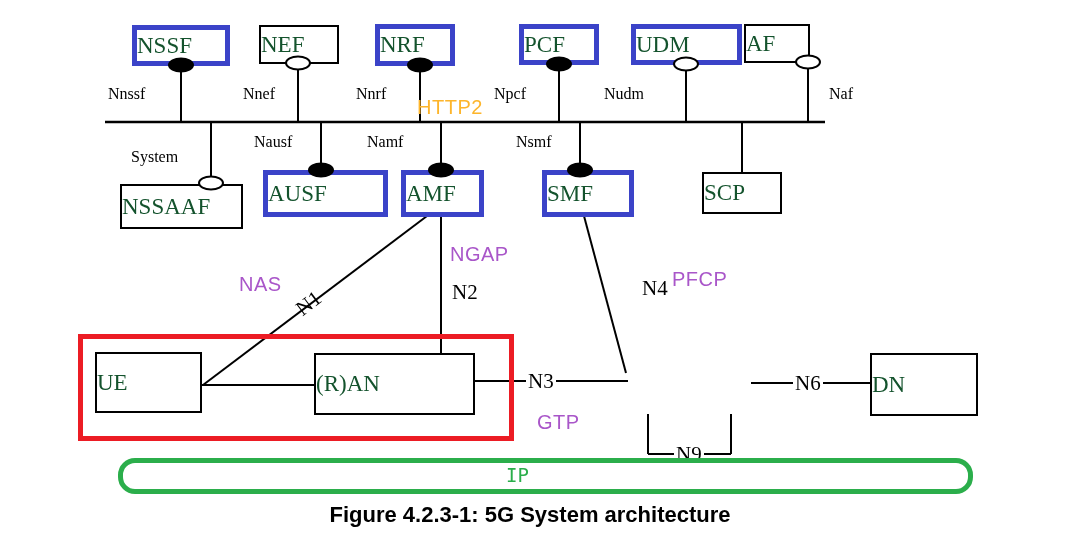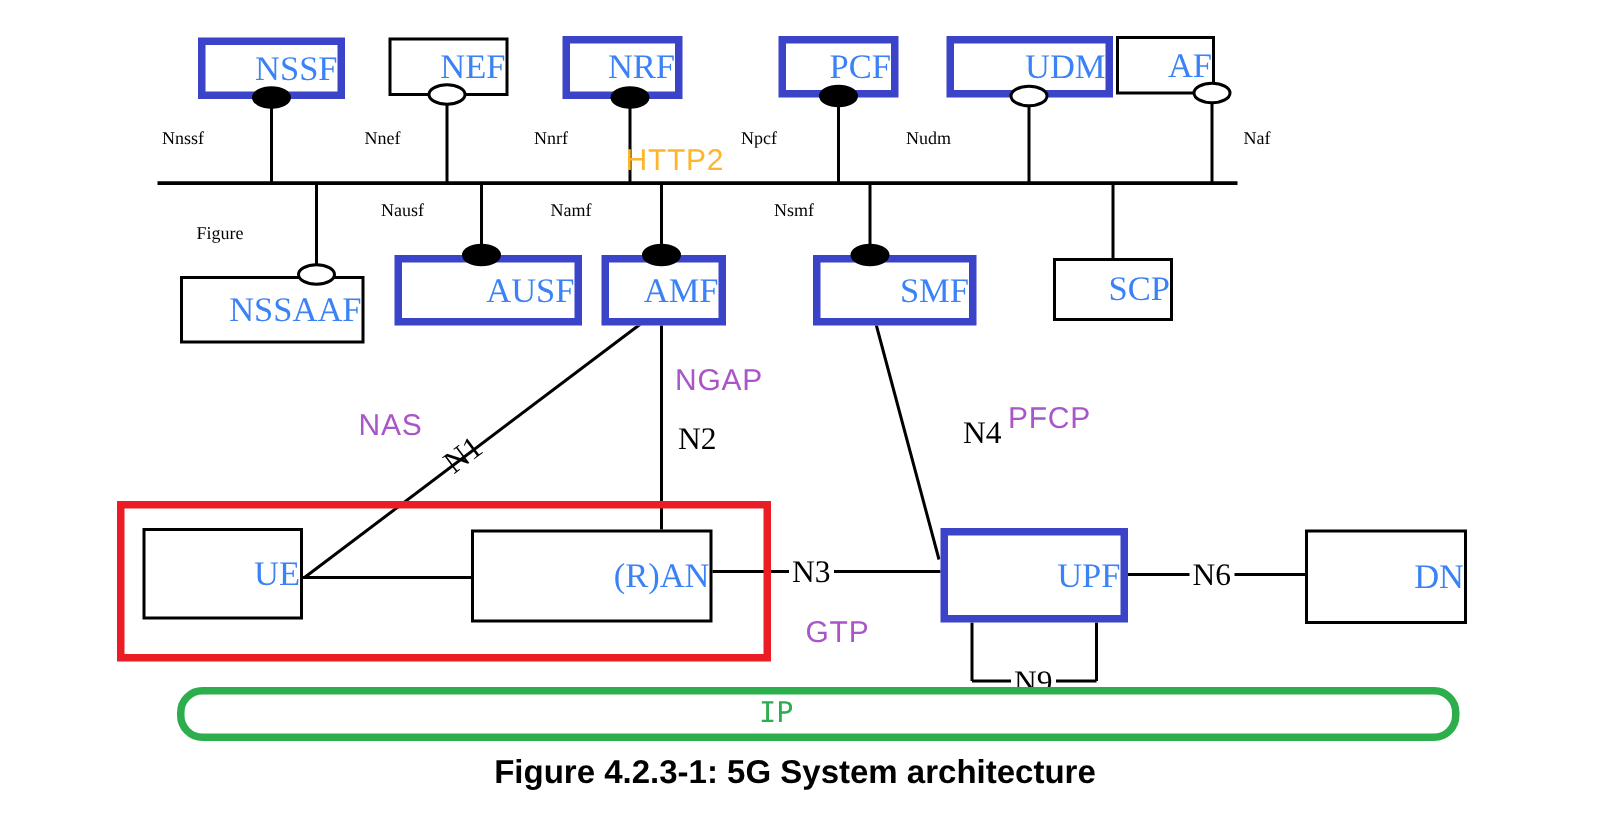--- a/index.html
+++ b/index.html
@@ -11,31 +11,31 @@
   #lines    { z-index:1; }
   #bubbles  { z-index:6; }
   .ln  { stroke:#000; stroke-width:2; fill:none; }
   .bus { stroke-width:2.5; }
   .el-open { fill:#fff; stroke:#000; stroke-width:2; }
   .el-fill { fill:#000; stroke:#000; stroke-width:2; }
 
   .nf-box {
     position:absolute; box-sizing:border-box; background:#fff;
     border:2px solid #000; z-index:2;
-    display:flex; align-items:center; justify-content:flex-end;
-    font-size:23px; color:#3b82f6; white-space:nowrap;
+    display:flex; align-items:center; justify-content:flex-start;
+    font-size:23px; color:#14532d; white-space:nowrap;
   }
   .nf-box.hl { border:5px solid var(--highlight-blue, #3B43C8); }
 
   .overlay-rect { position:absolute; box-sizing:border-box; background:transparent; z-index:5; }
   #red-rect   { border:5px solid var(--highlight-red, #EC1C24); }
   #green-rect { border:5px solid var(--highlight-green, #2BAE4B); border-radius:17px; }
 
   .lbl { position:absolute; white-space:nowrap; z-index:4; color:#000; }
-  .sbi  { font-size:12px;text-align:center; }
+  .sbi  { font-size:16px;text-align:center; }
   .ref  { font-size:21px; }
   .ref.onln { background:#fff; padding:0 2px; }
   .proto {
     font-family:"Liberation Sans", sans-serif; font-size:20px;
     color:var(--protocol-purple, #A956C9); letter-spacing:0.5px;
   }
   .proto.orange { color:var(--protocol-orange, #FDB52B); }
   #lbl-n1 { transform:rotate(-37deg); transform-origin:center; }
   #lbl-ip {
     font-family:"DejaVu Sans Mono", monospace; font-size:19px;
@@ -97,35 +97,32 @@
 
   <div class="nf-box" style="left:120px;top:184px;width:123px;height:45px">
       <span>NSSAAF</span>
     </div>
   <div class="nf-box hl" style="left:263px;top:170px;width:125px;height:47px">
       <span>AUSF</span>
     </div>
   <div class="nf-box hl" style="left:401px;top:170px;width:83px;height:47px">
       <span>AMF</span>
     </div>
-  <div class="nf-box hl" style="left:542px;top:170px;width:109px;height:47px">
+  <div class="nf-box hl" style="left:542px;top:170px;width:92px;height:47px">
       <span>SMF</span>
     </div>
   <div class="nf-box" style="left:702px;top:172px;width:80px;height:42px">
       <span>SCP</span>
     </div>
 
   <div class="nf-box" style="left:95px;top:352px;width:107px;height:61px">
       <span>UE</span>
     </div>
   <div class="nf-box" style="left:314px;top:353px;width:161px;height:62px">
       <span>(R)AN</span>
-    </div>
-  <div class="nf-box hl" style="left:627px;top:352px;width:125px;height:63px">
-      <span>UPF</span>
     </div>
   <div class="nf-box" style="left:870px;top:353px;width:108px;height:63px">
       <span>DN</span>
     </div>
 
   <svg id="bubbles" class="layer">
     <ellipse class="el-fill" cx="181" cy="65" rx="12" ry="6.5"></ellipse>
     <ellipse class="el-open" cx="298" cy="63" rx="12" ry="6.5"></ellipse>
     <ellipse class="el-fill" cx="420" cy="65" rx="12" ry="6.5"></ellipse>
     <ellipse class="el-fill" cx="559" cy="64" rx="12" ry="6.5"></ellipse>
@@ -139,21 +136,21 @@
 
   <div id="red-rect" class="overlay-rect" style="left:78px;top:334px;width:436px;height:107px"></div>
   <div id="green-rect" class="overlay-rect" style="left:118px;top:458px;width:855px;height:36px"></div>
 
   <span class="lbl sbi" style="left:108px;top:85px">Nnssf</span>
   <span class="lbl sbi" style="left:243px;top:85px">Nnef</span>
   <span class="lbl sbi" style="left:356px;top:85px">Nnrf</span>
   <span class="lbl sbi" style="left:494px;top:85px">Npcf</span>
   <span class="lbl sbi" style="left:604px;top:85px">Nudm</span>
   <span class="lbl sbi" style="left:829px;top:85px">Naf</span>
-  <span class="lbl sbi" style="left:131px;top:148px">Figure</span>
+  <span class="lbl sbi" style="left:131px;top:148px">System</span>
   <span class="lbl sbi" style="left:254px;top:133px">Nausf</span>
   <span class="lbl sbi" style="left:367px;top:133px">Namf</span>
   <span class="lbl sbi" style="left:516px;top:133px">Nsmf</span>
 
   <span class="lbl ref" id="lbl-n1" style="left:296px;top:291px">N1</span>
   <span class="lbl ref" style="left:452px;top:280px">N2</span>
   <span class="lbl ref onln" style="left:526px;top:369px">N3</span>
   <span class="lbl ref" style="left:642px;top:276px">N4</span>
   <span class="lbl ref onln" style="left:793px;top:371px">N6</span>
   <span class="lbl ref onln" style="left:674px;top:442px">N9</span>

